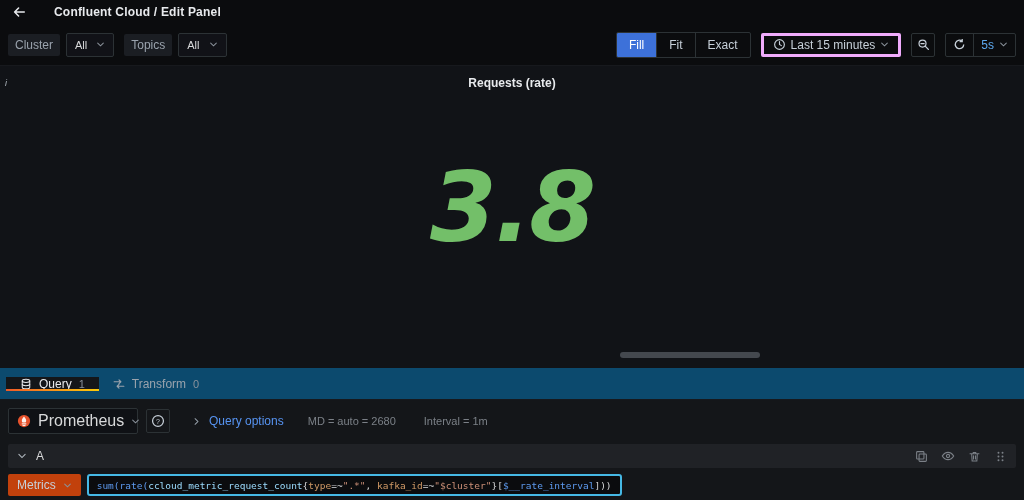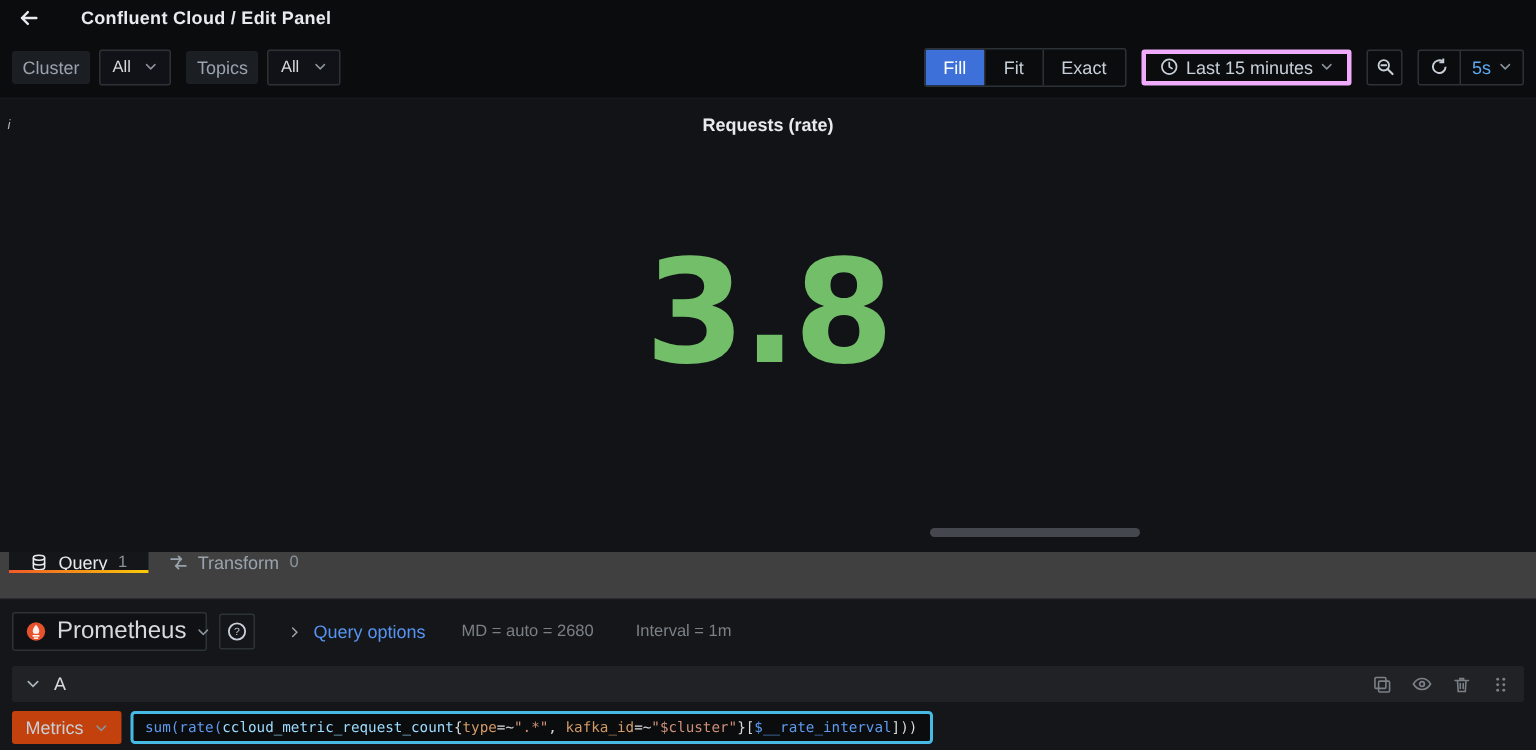--- a/index.html
+++ b/index.html
@@ -32,21 +32,21 @@
   .refresh-interval{color:#5da9f0;font-size:12px}
 
   
   .viz{position:relative;height:302px;background:#111317}
   .viz-info{position:absolute;top:12px;left:5px;font-size:9px;font-style:italic;color:#aeb6bd}
   .viz-title{position:absolute;top:10px;left:0;right:0;text-align:center;font-size:12px;font-weight:bold;color:#e8eaed}
   .viz-value{position:absolute;top:47%;left:50%;transform:translate(-50%,-50%);font-family:"DejaVu Sans",sans-serif;font-size:96px;font-weight:bold;color:#73bf69;letter-spacing:-2px}
   .viz-scrollbar{position:absolute;bottom:10px;left:620px;width:140px;height:6px;border-radius:3px;background:#44484e}
 
   
-  .tabs{height:32px;background:#404040;display:flex;align-items:flex-start;padding-left:6px;border-bottom:1px solid #17191d}
+  .tabs{height:32px;background:#0c4a6e;display:flex;align-items:center;padding-left:6px;border-bottom:1px solid #17191d}
   .tab{position:relative;display:flex;align-items:center;gap:7px;padding:0 14px;font-size:12px;color:#9aa3ad}
   .tab .count{font-size:11px;color:#8a929b}
   .tab.active{color:#e8eaed;background:#141619}
   .tab.active::after{content:"";position:absolute;left:0;right:0;bottom:0;height:2px;background:linear-gradient(90deg,#f05a28,#fbca0a)}
 
   
   .editor{height:100px;background:#141619;padding:6px 8px 0}
   .ds-row{height:30px;display:flex;align-items:center;gap:8px;margin-bottom:8px}
   .ds-select{width:130px;display:flex;align-items:center;gap:7px;height:26px;padding:0 8px;border:1px solid #2c3235;border-radius:2px;background:#0f1115;font-size:16px;color:#d8d9da}
   .ds-select .caret{margin-left:auto}
@@ -147,21 +147,21 @@
               </svg>
           </span>
         </button>
       </div>
     </div>
   </div>
 
   <div class="viz">
     <span class="viz-info">i</span>
     <div class="viz-title">Requests (rate)</div>
-    <div class="viz-value" style="color: rgb(115, 191, 105);">3.8</div>
+    <div class="viz-value" style="color: rgb(115, 191, 105); font-style: italic;">3.8</div>
     <div class="viz-scrollbar"></div>
   </div>
 
   <div class="tabs">
     <div class="tab active">
       <span class="icon">
         <svg viewBox="0 0 16 16" width="12" height="12">
             <ellipse cx="8" cy="3.8" rx="5" ry="2.2" fill="none" stroke="currentColor" stroke-width="1.4"></ellipse>
             <path d="M3 3.8v8.4c0 1.2 2.2 2.2 5 2.2s5-1 5-2.2V3.8" fill="none" stroke="currentColor" stroke-width="1.4"></path>
             <path d="M3 8c0 1.2 2.2 2.2 5 2.2S13 9.2 13 8" fill="none" stroke="currentColor" stroke-width="1.4"></path>

